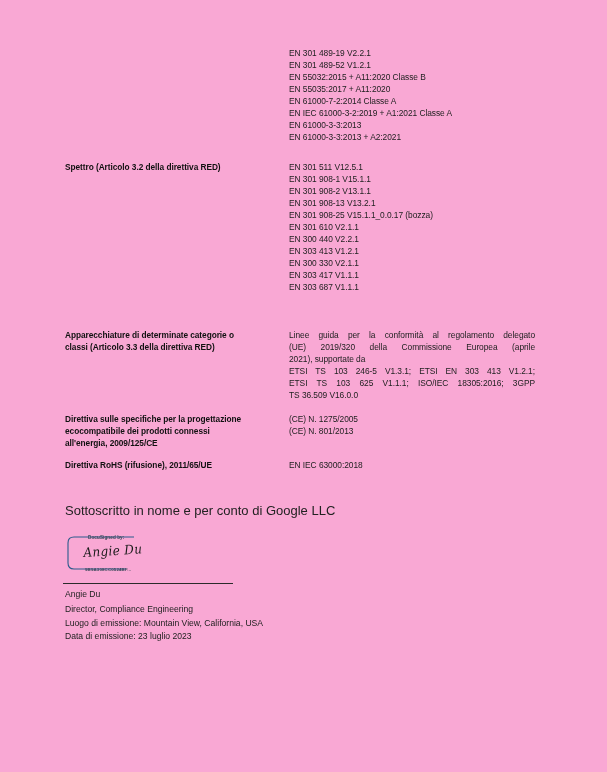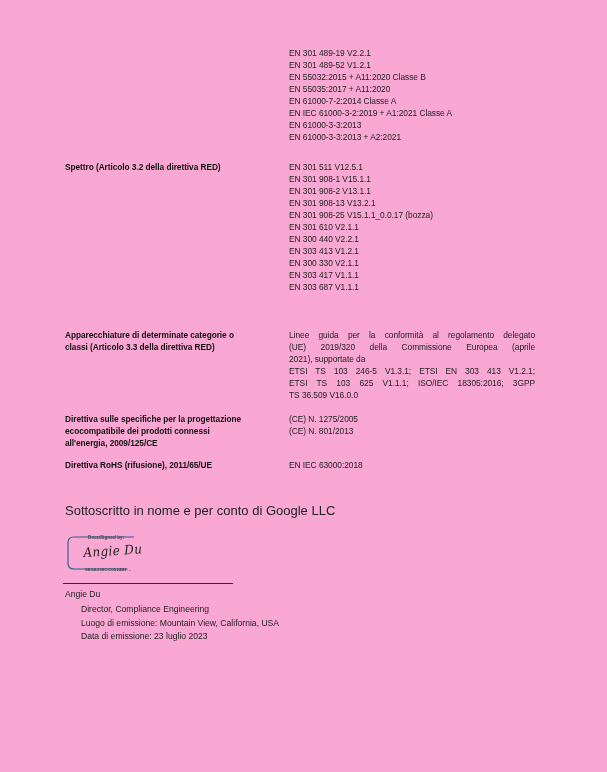--- a/index.html
+++ b/index.html
@@ -143,21 +143,20 @@
     font-size: 8.6px;
     line-height: 13.6px;
     color: #222222;
   }
   .sig-block .nm {
     display: block;
     margin-bottom: 1.5px;
   }
   .sig-block .ln {
     display: block;
-    margin-left: 16px;
   }
 </style>
 </head>
 <body>
 
 <div class="page">
 
   <div class="row" style="top:47px;">
     <div class="col-value">
       <span class="ln">EN 301 489-19 V2.2.1</span>

